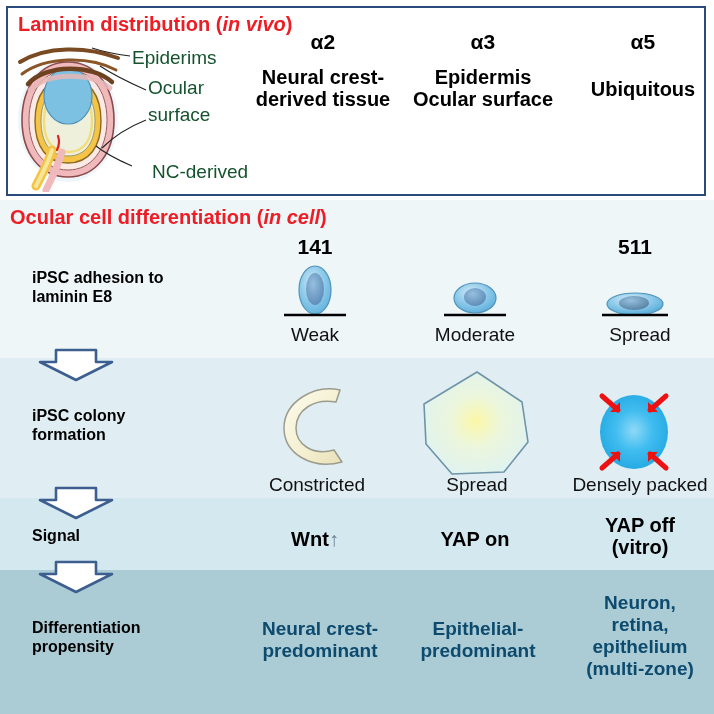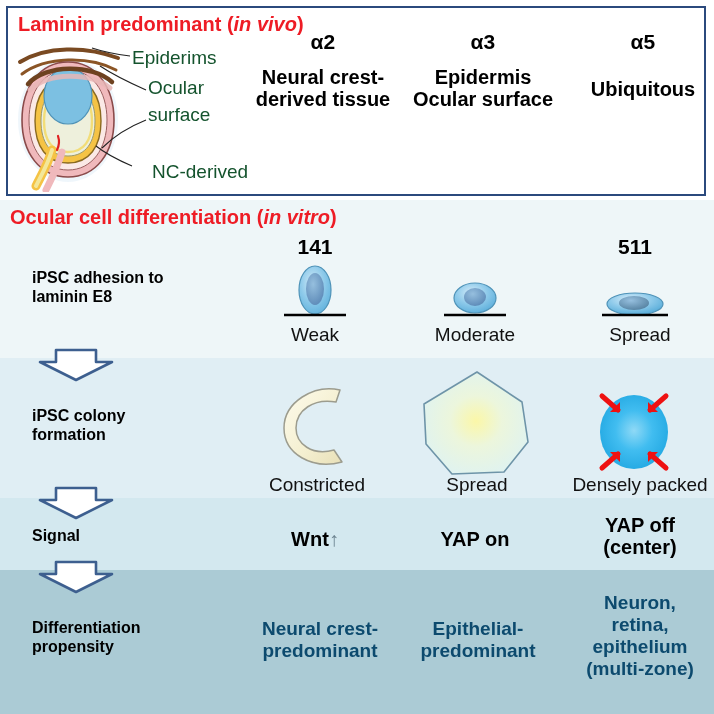--- a/index.html
+++ b/index.html
@@ -116,21 +116,21 @@
 
   .wnt-arrow{font-weight:normal;color:#6d8490;}
 </style>
 </head>
 <body>
 
 <div class="fig">
 
   <div class="panel-top">
 
-    <div class="panel-title"><span>Laminin predominant (</span><span class="it">in vivo</span><span>)</span></div>
+    <div class="panel-title"><span>Laminin distribution (</span><span class="it">in vivo</span><span>)</span></div>
 
     <div class="eye-wrap">
       <svg width="120" height="160" viewBox="0 0 120 160">
         <defs>
           <clipPath id="clipEye">
               <rect x="0" y="0" width="120" height="160"></rect>
             </clipPath>
         </defs>
         <g clip-path="url(#clipEye)">
 
@@ -189,21 +189,21 @@
       <div class="alpha">α5</div>
       <div class="desc" style="white-space:pre-line;margin-top:24px;">Ubiquitous</div>
     </div>
   </div>
 
   <div class="band band1"></div>
   <div class="band band2"></div>
   <div class="band band3"></div>
   <div class="band band4"></div>
 
-  <div class="panel-title2"><span>Ocular cell differentiation (</span><span class="it">in vitro</span><span>)</span></div>
+  <div class="panel-title2"><span>Ocular cell differentiation (</span><span class="it">in cell</span><span>)</span></div>
 
   <div class="numlbl n1">141</div>
   <div class="numlbl n3">511</div>
 
   <div class="rowlabel rl1">iPSC adhesion to
 laminin E8</div>
   <div class="rowlabel rl2">iPSC colony
 formation</div>
   <div class="rowlabel rl3">Signal</div>
   <div class="rowlabel rl4">Differentiation
@@ -338,21 +338,21 @@
     </svg>
   </div>
 
   <div class="colonytext ct1">Constricted</div>
   <div class="colonytext ct2">Spread</div>
   <div class="colonytext ct3">Densely packed</div>
 
   <div class="sig s1"><span>Wnt</span><span class="wnt-arrow">↑</span></div>
   <div class="sig s2">YAP on</div>
   <div class="sig s3">YAP off
-(center)</div>
+(vitro)</div>
 
   <div class="diff d1">Neural crest-
 predominant</div>
   <div class="diff d2">Epithelial-
 predominant</div>
   <div class="diff d3">Neuron,
 retina,
 epithelium
 (multi-zone)</div>
 

